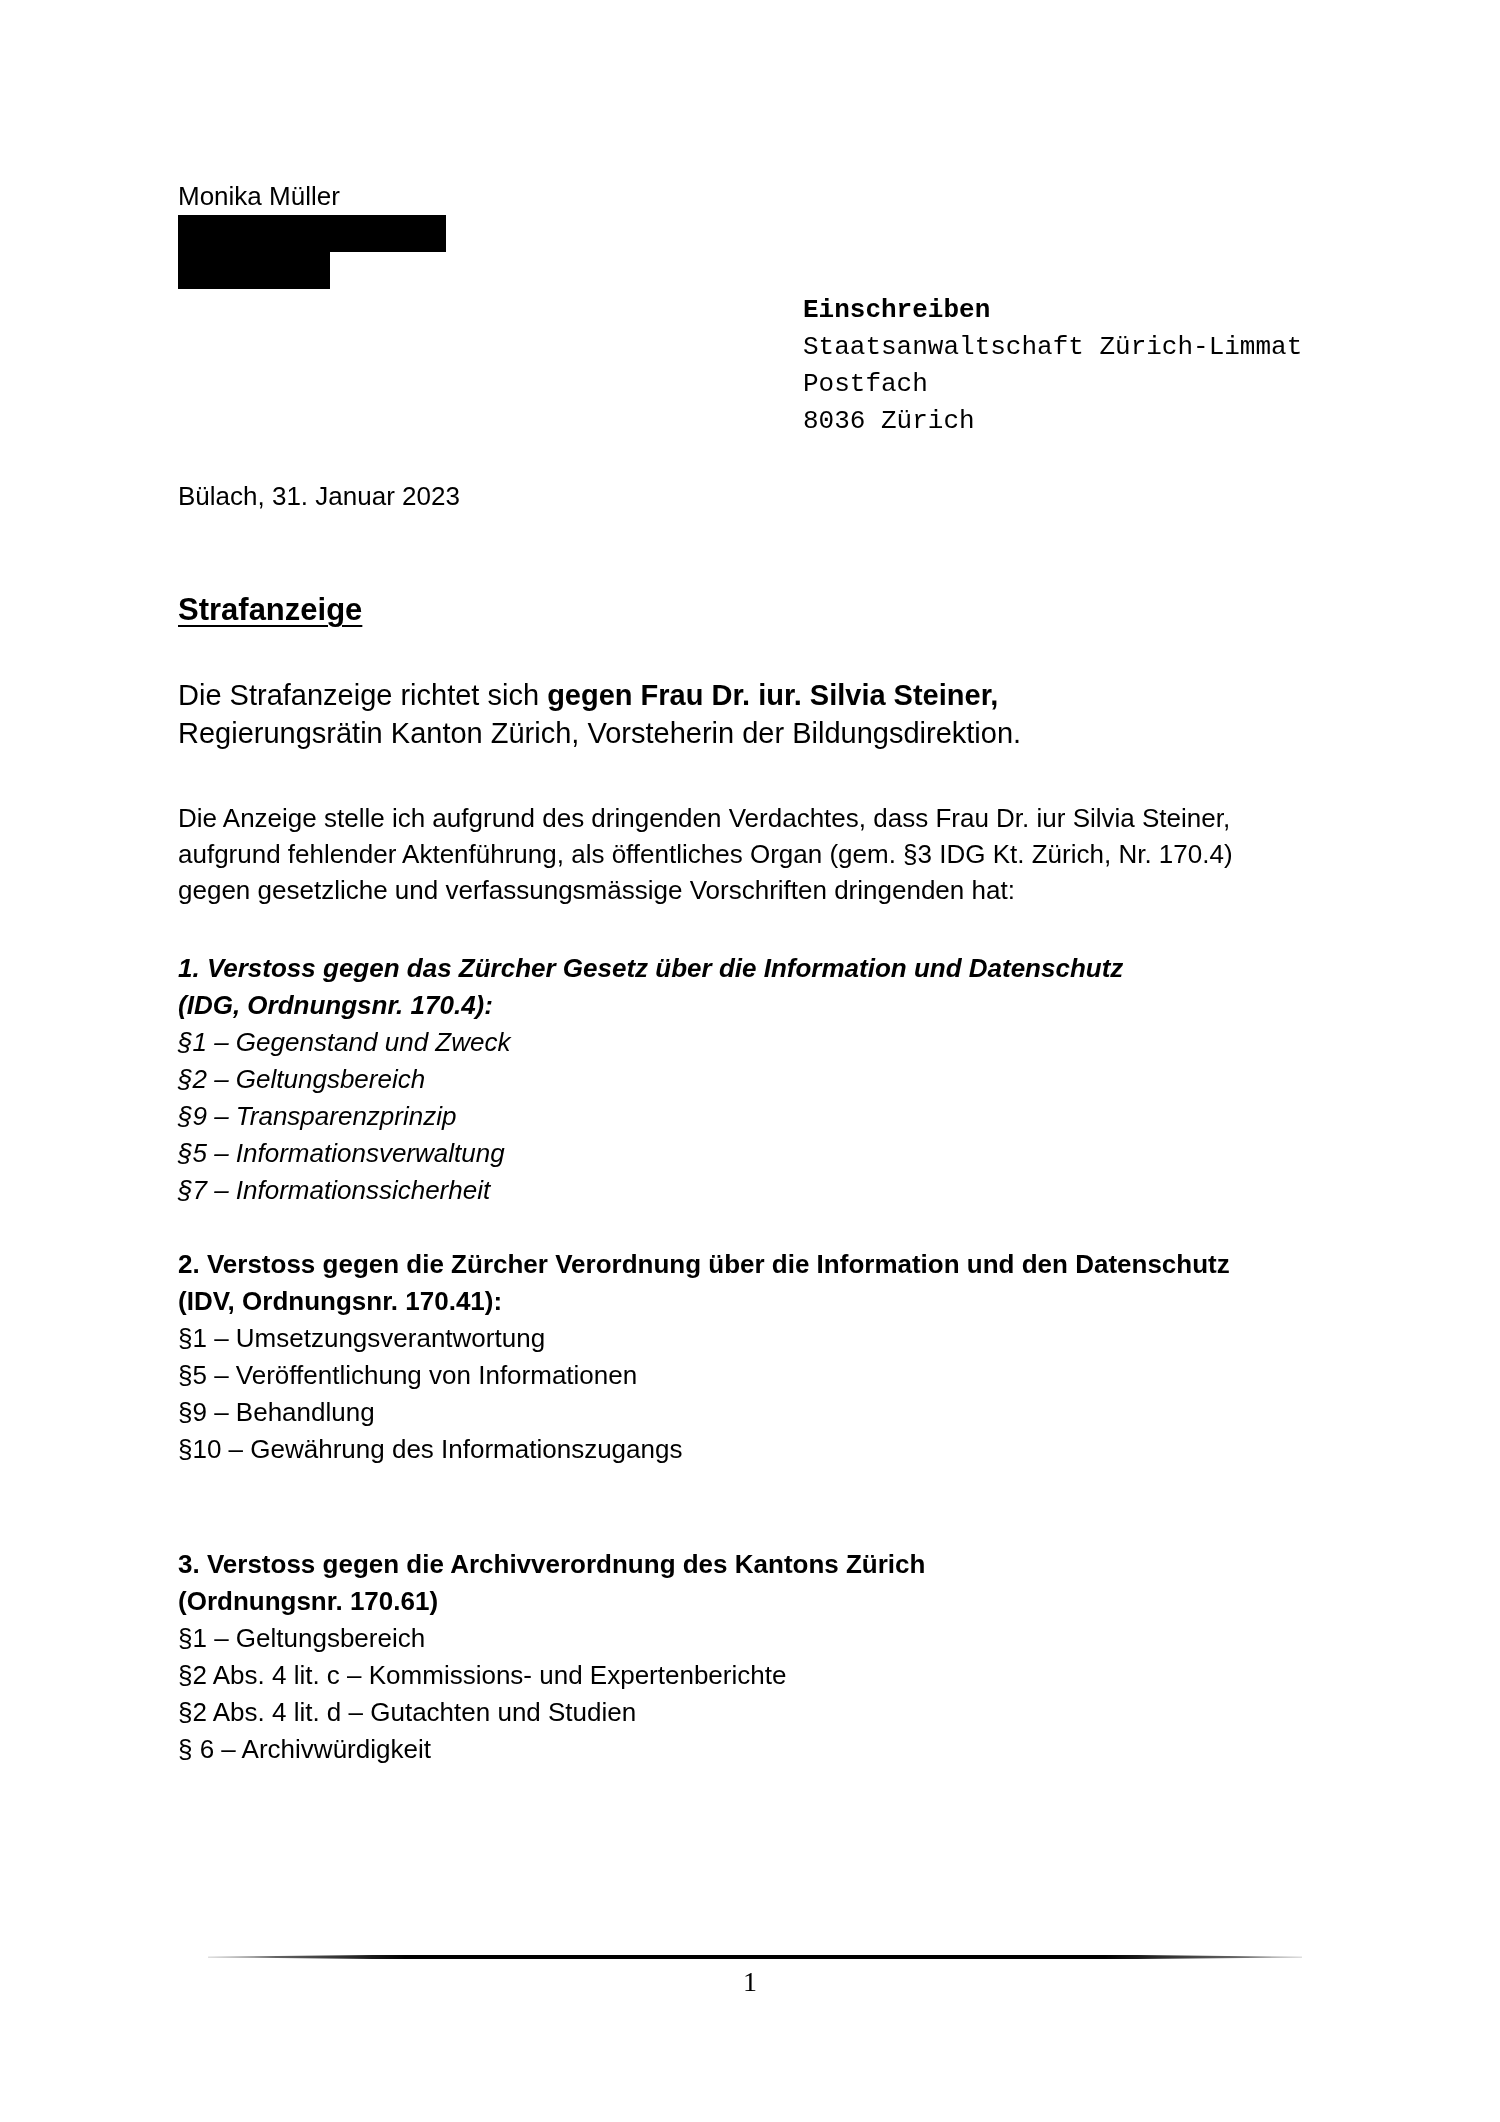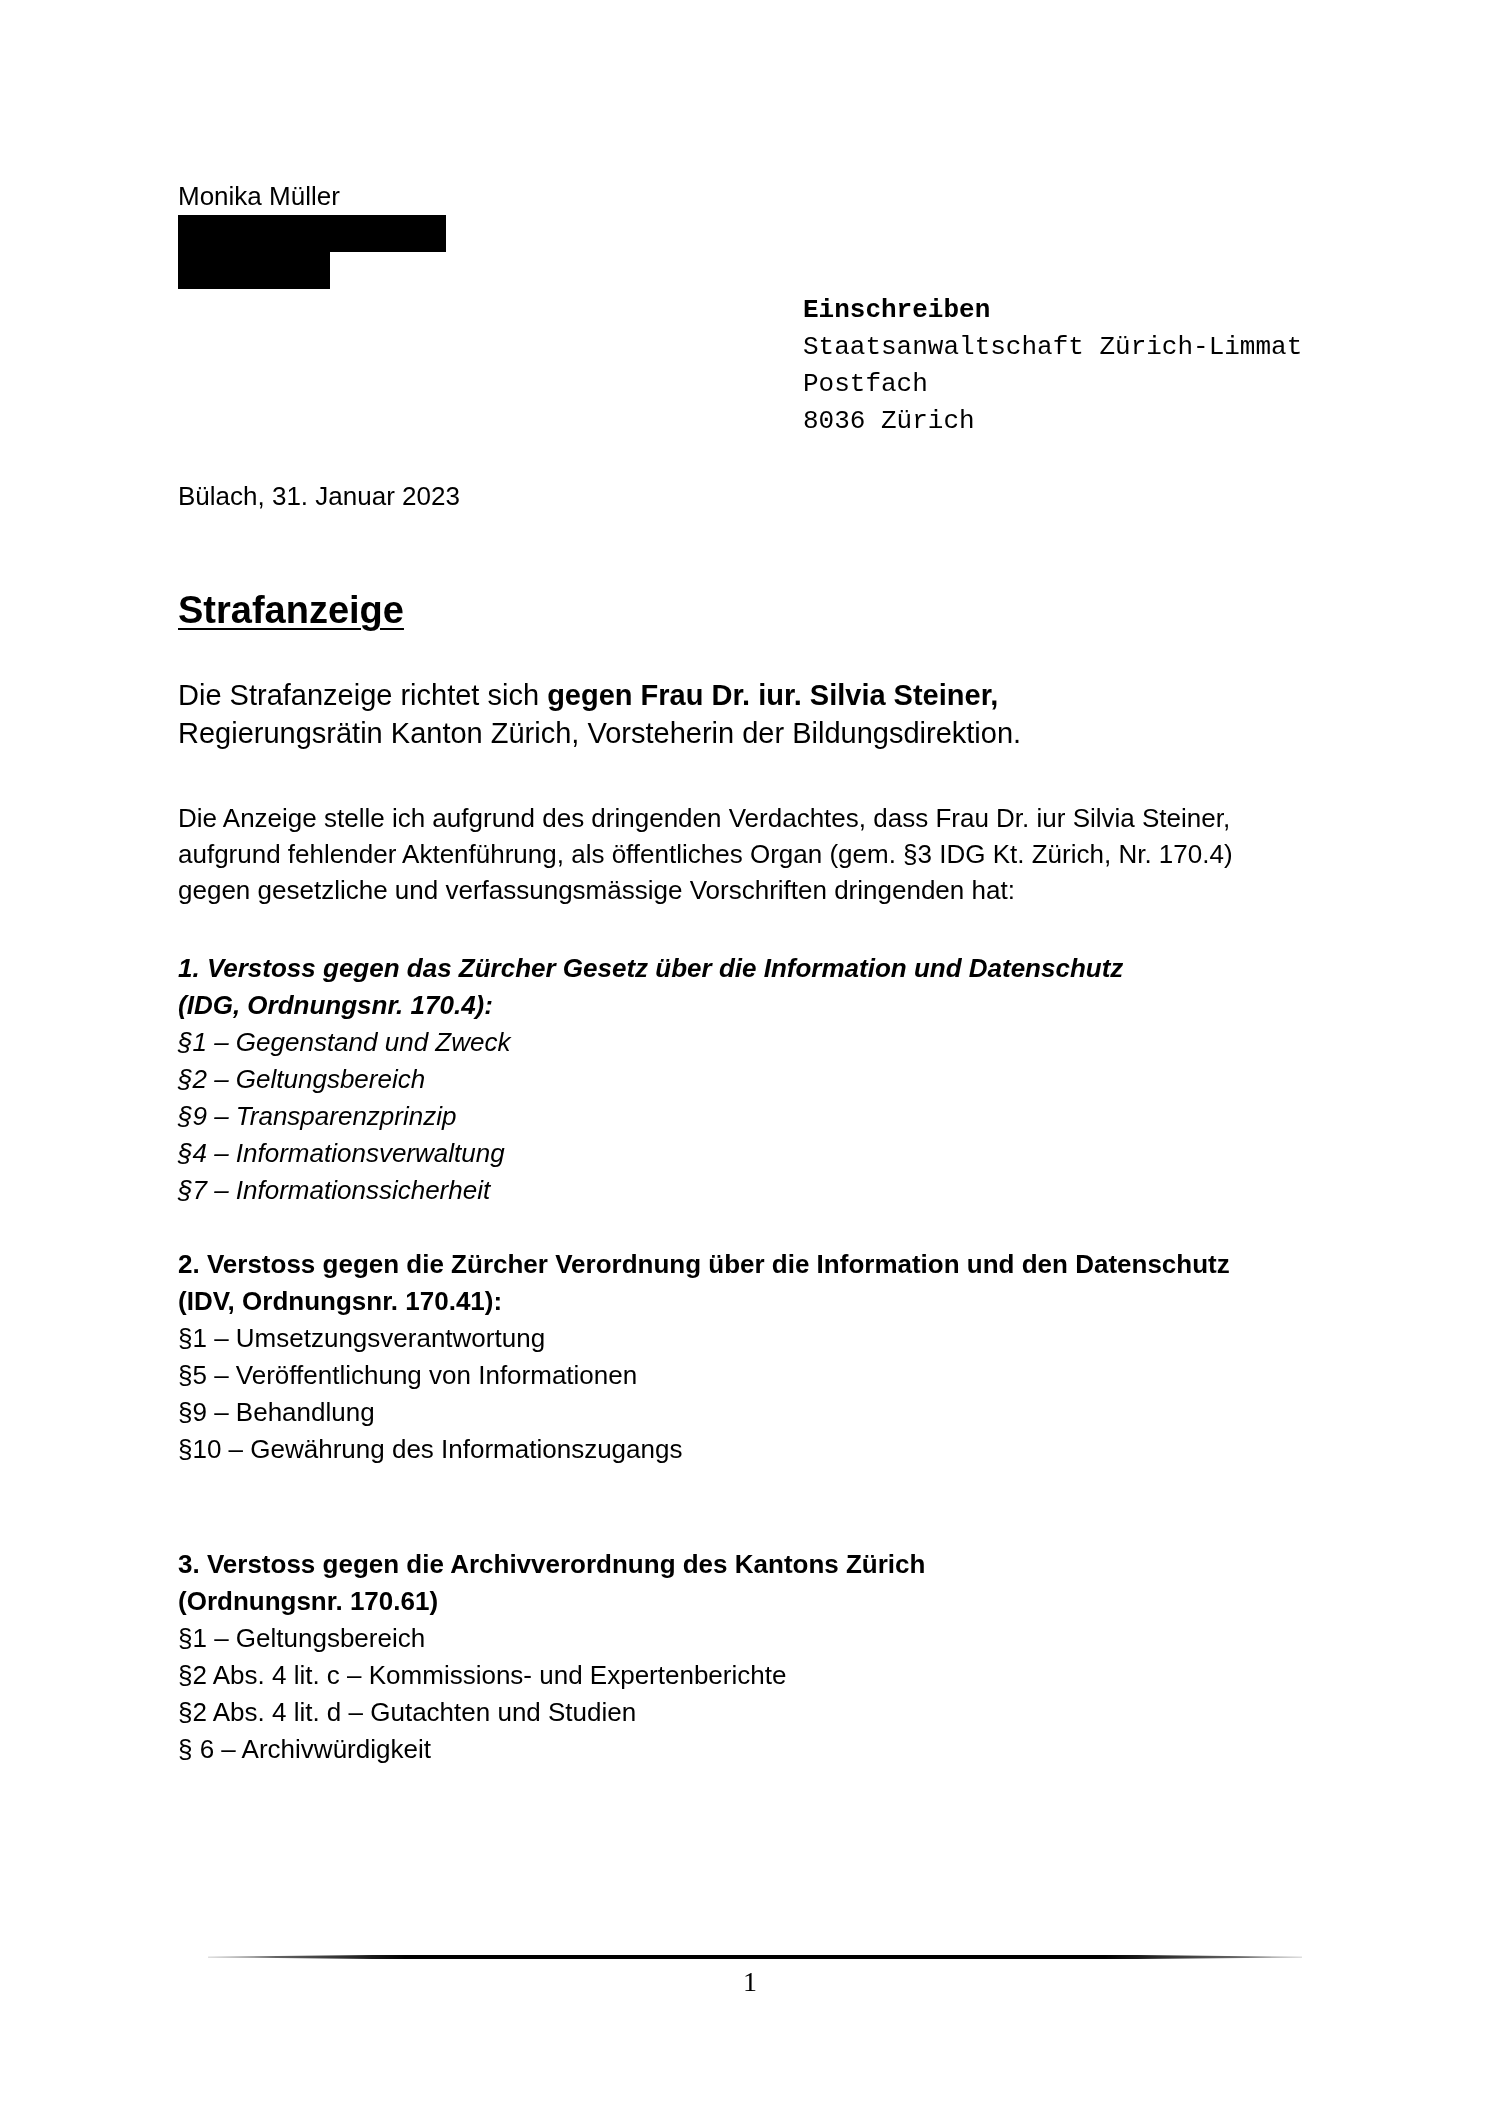--- a/index.html
+++ b/index.html
@@ -13,21 +13,21 @@
   .sender-name { left: 178px; top: 178px; }
   .redact { position: absolute; background: #000; }
   .redact-1 { left: 178px; top: 215px; width: 268px; height: 37px; }
   .redact-2 { left: 178px; top: 250px; width: 152px; height: 39px; }
 
   .recipient { left: 803px; top: 292px; font-family: Liberation Mono, monospace; }
   .recipient div { height: 37px; }
 
   .date { left: 178px; top: 478px; }
 
-  .title { left: 178px; top: 590px; font-size: 38px; line-height: 40px;
+  .title { left: 178px; top: 590px; font-size: 31px; line-height: 40px;
            font-weight: bold; text-decoration: underline; text-decoration-thickness: 2px;
            text-underline-offset: 5px; }
 
   .against { left: 178px; top: 676px; font-size: 29px; line-height: 38px; }
   .against div { height: 38px; }
 
   .intro { left: 178px; top: 800px; font-size: 26px; line-height: 36px; }
   .intro div { height: 36px; }
 
   .section { left: 178px; font-size: 26px; line-height: 37px; }
@@ -74,21 +74,21 @@
     <div>aufgrund fehlender Aktenführung, als öffentliches Organ (gem. §3 IDG Kt. Zürich, Nr. 170.4)</div>
     <div>gegen gesetzliche und verfassungsmässige Vorschriften dringenden hat:</div>
   </div>
 
   <div class="abs section sec-1">
     <div class="b">1. Verstoss gegen das Zürcher Gesetz über die Information und Datenschutz</div>
     <div class="b">(IDG, Ordnungsnr. 170.4):</div>
     <div>§1 – Gegenstand und Zweck</div>
     <div>§2 – Geltungsbereich</div>
     <div>§9 – Transparenzprinzip</div>
-    <div>§4 – Informationsverwaltung</div>
+    <div>§5 – Informationsverwaltung</div>
     <div>§7 – Informationssicherheit</div>
   </div>
 
   <div class="abs section sec-2">
     <div class="b">2. Verstoss gegen die Zürcher Verordnung über die Information und den Datenschutz</div>
     <div class="b">(IDV, Ordnungsnr. 170.41):</div>
     <div>§1 – Umsetzungsverantwortung</div>
     <div>§5 – Veröffentlichung von Informationen</div>
     <div>§9 – Behandlung</div>
     <div>§10 – Gewährung des Informationszugangs</div>

